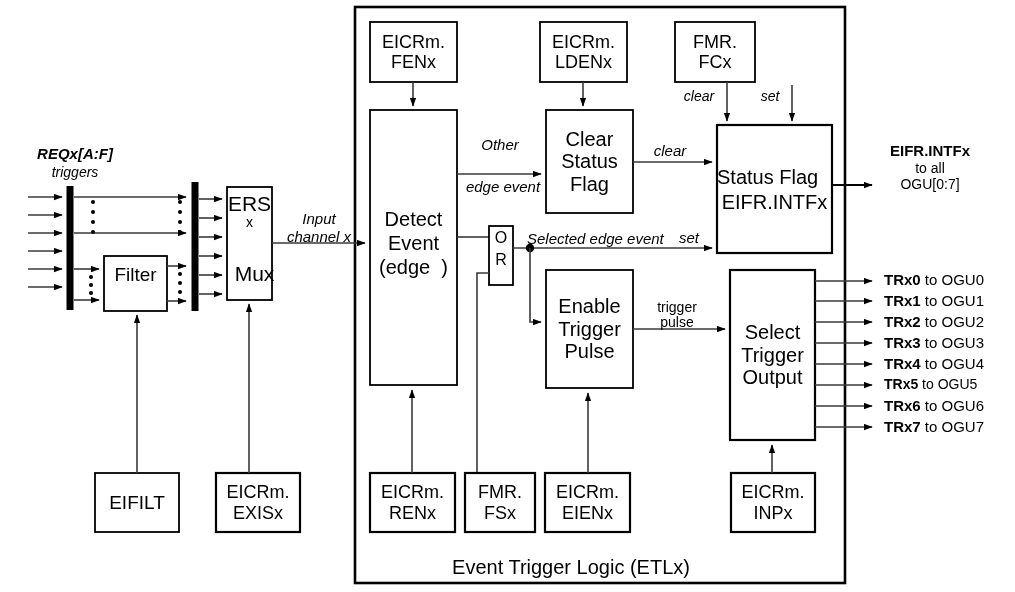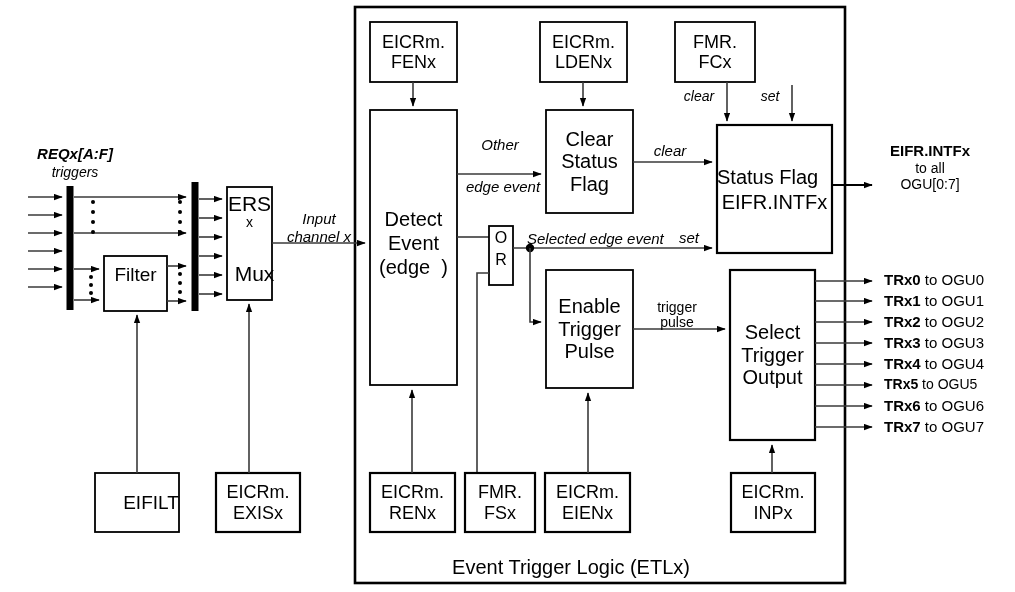--- a/index.html
+++ b/index.html
@@ -197,21 +197,21 @@
 
   <div class="boxtext" style="left:104px; top:256px; width:63px; height:38px; font-size:19px;">Filter</div>
 
   <div class="lbl center" style="left:227px; top:192px; width:45px; font-size:21px;">ERS</div>
   <div class="lbl center" style="left:227px; top:215px; width:45px; font-size:14px;">x</div>
   <div class="lbl center" style="left:227px; top:262px; width:55px; font-size:21px;">Mux</div>
 
   <div class="lbl ital center" style="left:276px; top:211px; width:86px; font-size:15px;">Input</div>
   <div class="lbl ital center" style="left:272px; top:229px; width:94px; font-size:15px;">channel x</div>
 
-  <div class="boxtext" style="left:109px; top:473px; width:84px; height:59px; font-size:19px;">EIFILT</div>
+  <div class="boxtext" style="left:95px; top:473px; width:84px; height:59px; font-size:19px;">EIFILT</div>
 
   <div class="boxtext" style="left:216px; top:473px; width:84px; height:59px; font-size:18px;">
     <span>EICRm.</span>
     <span>EXISx</span>
   </div>
 
   <div class="boxtext" style="left:370px; top:22px; width:87px; height:60px; font-size:18px;">
     <span>EICRm.</span>
     <span>FENx</span>
   </div>

